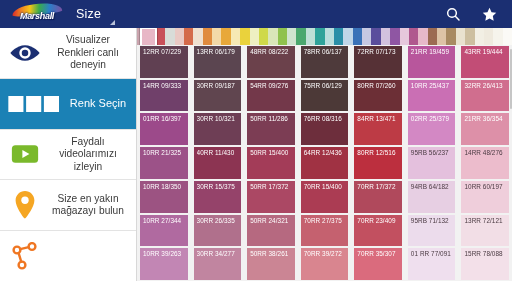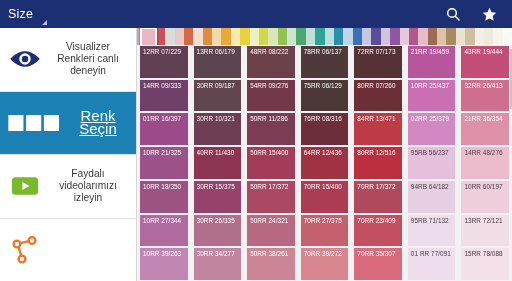--- a/index.html
+++ b/index.html
@@ -55,21 +55,21 @@
   .side-item{
     flex:1;display:flex;align-items:center;gap:6px;padding:0 6px 0 8px;
     border-bottom:1px solid #e3e3e3;min-height:0;position:relative;cursor:pointer;justify-content:space-between;
   }
   .side-item:last-child{border-bottom:none;}
   .side-item.active{background:#1b81b5;}
   .side-ico{width:34px;min-width:34px;height:34px;display:flex;align-items:center;justify-content:center;}
   .side-txt{
     flex:1;text-align:center;font-size:10.2px;line-height:12.4px;color:#3a3a3a;padding-right:2px;
   }
-  .side-item.active .side-txt{color:#ffffff;font-size:15px;text-decoration:underline;}
+  .side-item.active .side-txt{color:#ffffff;font-size:11px;}
 
   
   .pane{flex:1;position:relative;background:#f2f2f2;display:flex;flex-direction:column;min-width:0;}
   .strip{
     height:17px;min-height:17px;width:100%;position:relative;overflow:hidden;background:#ffffff;
     display:flex;
   }
   .strip span{flex:1;height:100%;display:block;}
   .strip-marker{
     position:absolute;left:3px;top:-1px;width:13px;height:19px;
@@ -95,20 +95,24 @@
     position:absolute;right:0;top:17px;bottom:0;width:2px;background:transparent;
   }
   .scroll-thumb{position:absolute;right:0;top:4px;width:2px;height:60px;background:rgba(0,0,0,.18);border-radius:1px;}
 </style>
 </head>
 <body>
 
 <div class="app">
 
   <div class="header">
+    <div class="logo">
+      <div class="logo-swoosh"></div>
+      <div class="logo-word">Marshall</div>
+    </div>
     <div class="hdr-title">
       <span>Size</span>
       <span class="hdr-caret"></span>
     </div>
     <div class="hdr-spacer"></div>
     <div class="hdr-icons">
       <div class="icon-btn">
         <svg width="16" height="16" viewBox="0 0 24 24" fill="none" stroke="#ffffff" stroke-width="2.2">
           <circle cx="10.5" cy="10.5" r="6.5"></circle>
             <line x1="15.5" y1="15.5" x2="21" y2="21" stroke-linecap="round"></line>
@@ -156,20 +160,30 @@
         <div class="side-ico">
           <svg width="28" height="20" viewBox="0 0 32 22">
             <rect x="1" y="1" width="30" height="20" rx="4" fill="#7ab92b"></rect>
             <path d="M13 6.5l8 4.5-8 4.5z" fill="#ffffff"></path>
           </svg>
         </div>
         <div class="side-txt" style="white-space:pre-line">Faydalı videolarımızı
 izleyin</div>
       </div>
 
+      <div class="side-item">
+        <div class="side-ico">
+          <svg width="22" height="30" viewBox="0 0 22 30">
+            <path d="M11 1C5.8 1 1.6 5.2 1.6 10.4c0 6.6 7.3 16.1 8.5 17.6.4.5 1.1.5 1.5 0 1.2-1.5 8.8-11 8.8-17.6C20.4 5.2 16.2 1 11 1z" fill="#f5a623"></path>
+            <circle cx="11" cy="10.3" r="3.7" fill="#ffffff"></circle>
+          </svg>
+        </div>
+        <div class="side-txt" style="white-space:pre-line">Size en yakın
+mağazayı bulun</div>
+      </div>
 
       <div class="side-item">
         <div class="side-ico">
           <svg width="26" height="28" viewBox="0 0 26 28" stroke="#ef7622" stroke-width="2.4" fill="none">
             <circle cx="5" cy="8" r="3.4"></circle>
               <circle cx="20" cy="4.5" r="3.4"></circle>
             <circle cx="10" cy="23" r="3.4"></circle>
             <line x1="8.2" y1="7.2" x2="16.7" y2="5.2" stroke-linecap="round"></line>
             <line x1="6.6" y1="11" x2="9.2" y2="19.7" stroke-linecap="round"></line>
           </svg>

